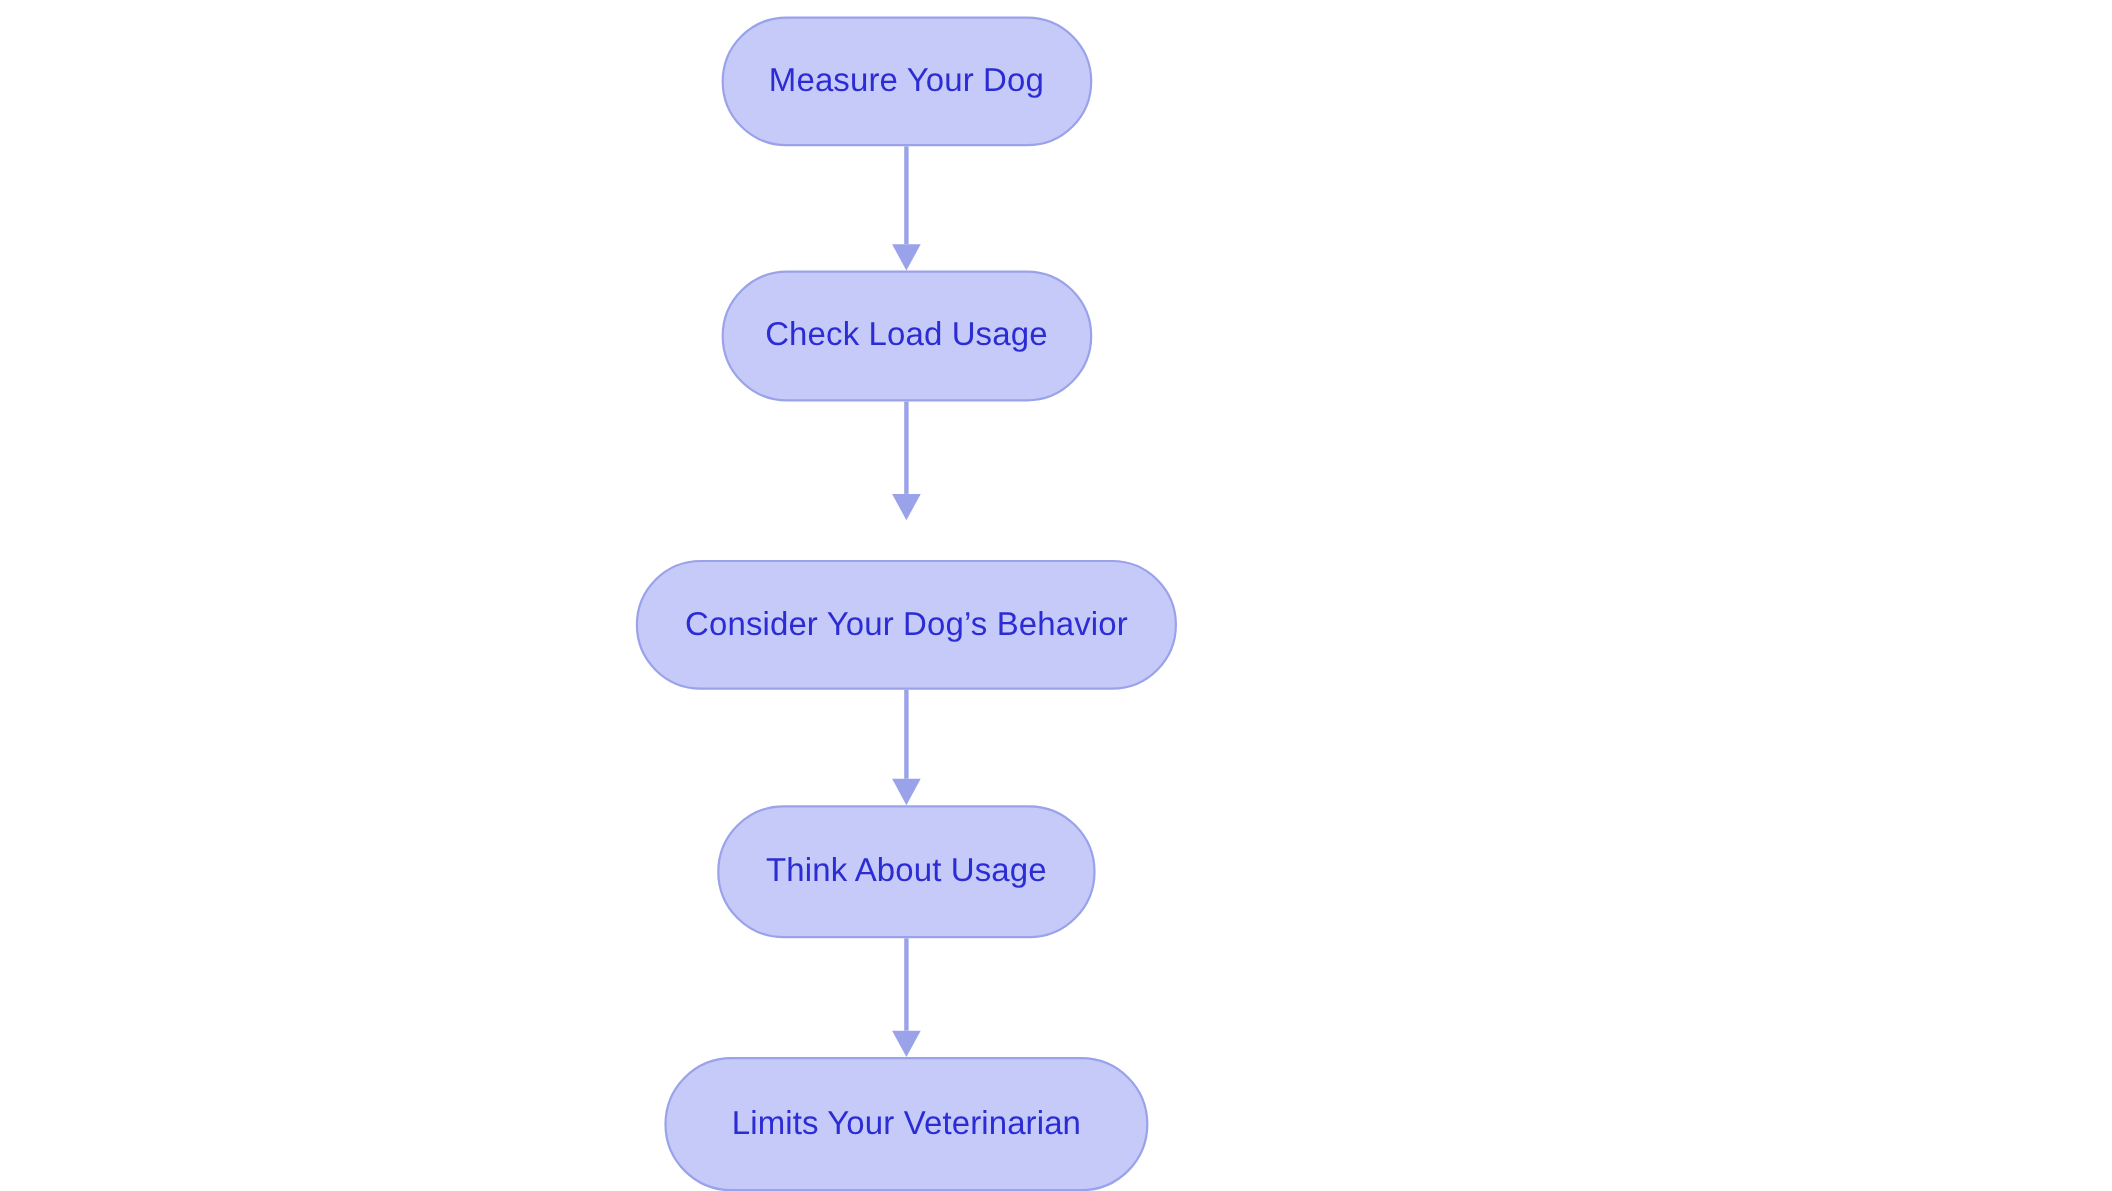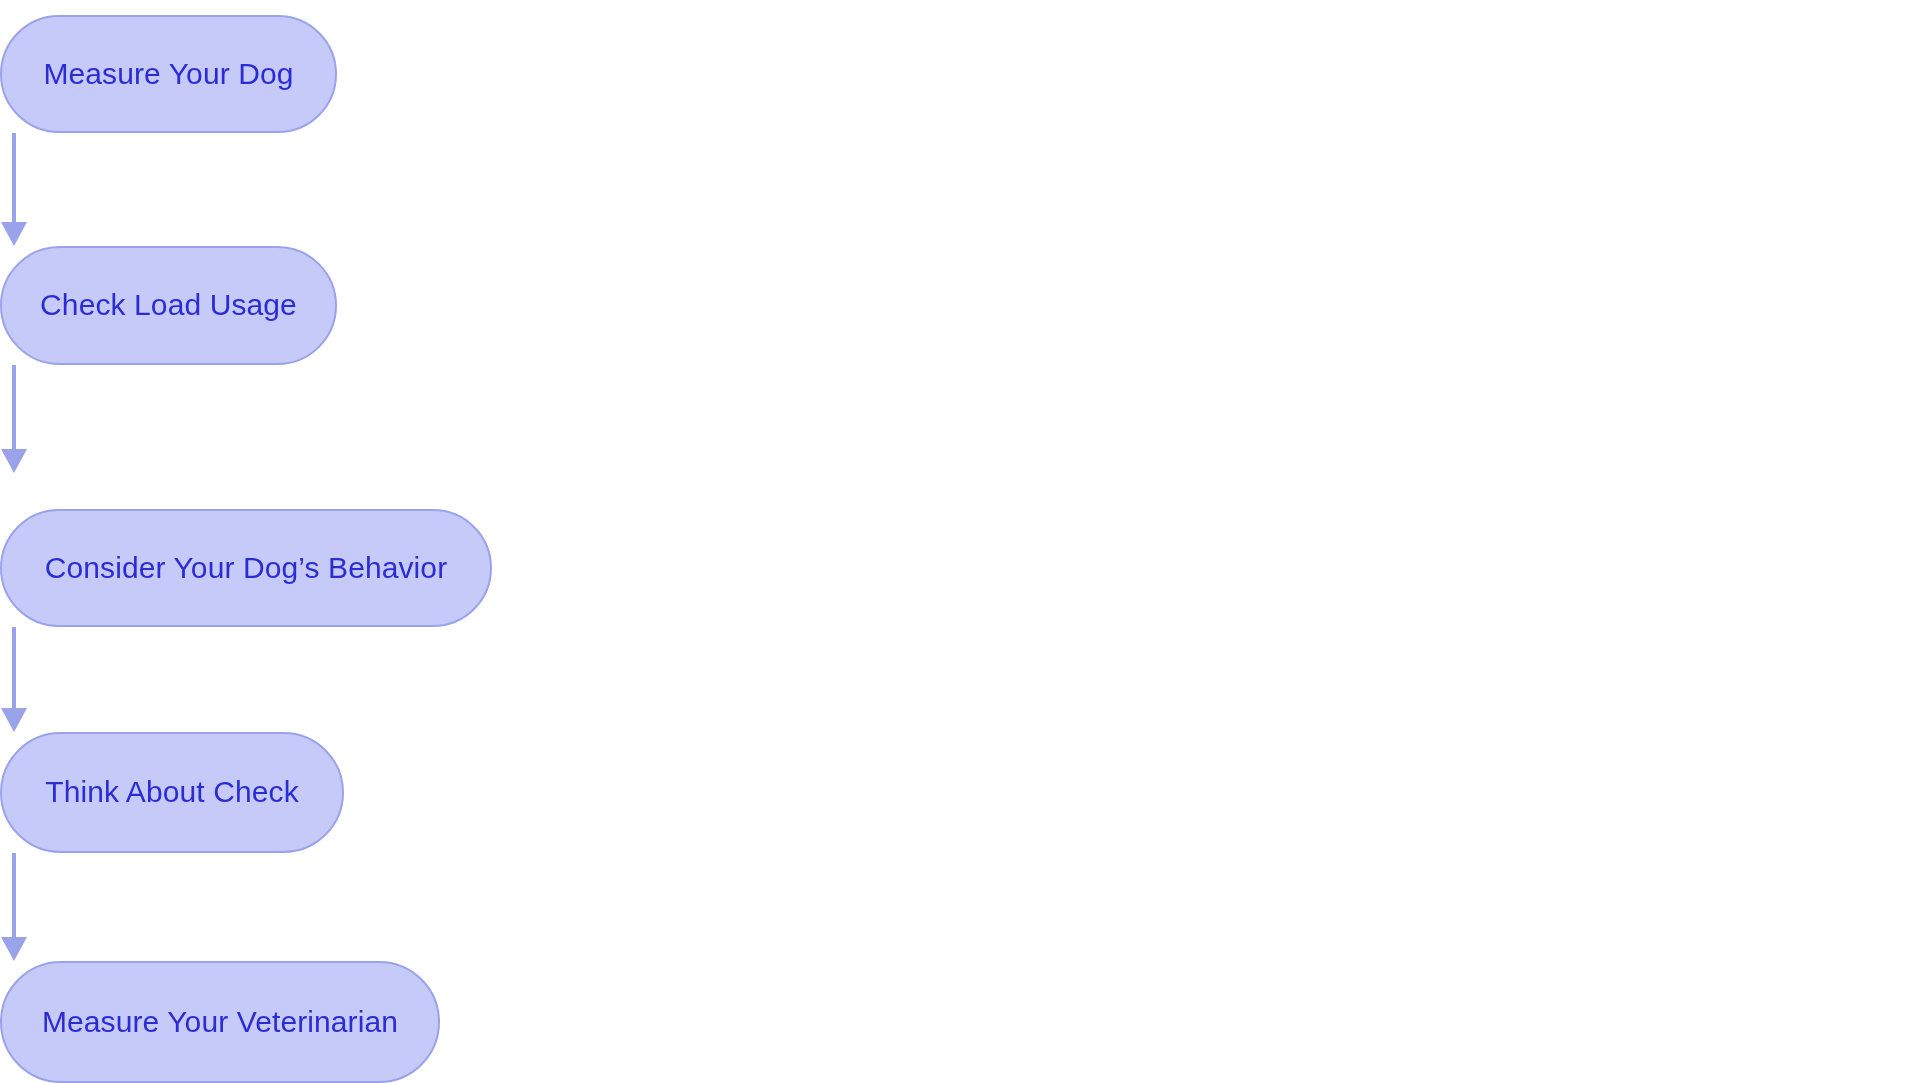--- a/index.html
+++ b/index.html
@@ -15,20 +15,21 @@
     overflow: hidden;
   }
 
   #flowchart {
     position: relative;
     width: 1648px;
     height: 1083px;
     background: #ffffff;
     display: flex;
     flex-direction: column;
+    align-items: center;
   }
 
   .node {
     box-sizing: border-box;
     background: #c5caf9;
     border: 2px solid #9aa2ea;
     border-radius: 999px;
     color: #2c2cd4;
     display: flex;
     align-items: center;
@@ -108,25 +109,25 @@
   <div class="node node-3">
     <span class="node-label">Consider Your Dog’s Behavior</span>
   </div>
 
   <div class="connector conn-3">
     <div class="conn-stem"></div>
     <div class="conn-head"></div>
   </div>
 
   <div class="node node-4">
-    <span class="node-label">Think About Check</span>
+    <span class="node-label">Think About Usage</span>
   </div>
 
   <div class="connector conn-4">
     <div class="conn-stem"></div>
     <div class="conn-head"></div>
   </div>
 
   <div class="node node-5">
-    <span class="node-label">Measure Your Veterinarian</span>
+    <span class="node-label">Limits Your Veterinarian</span>
   </div>
 
 </div>
 
 </body></html>

